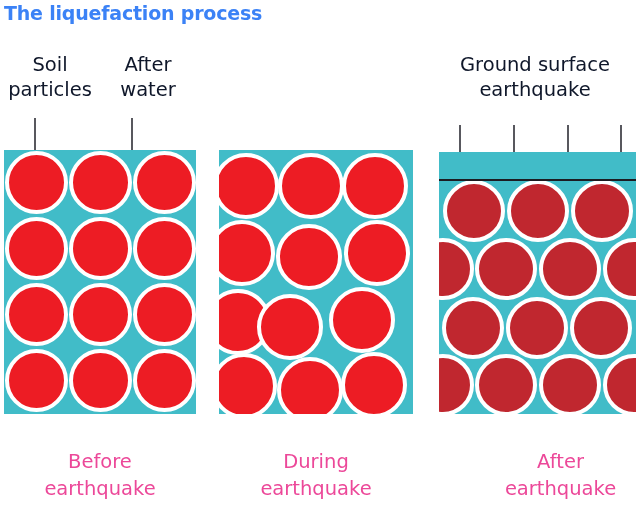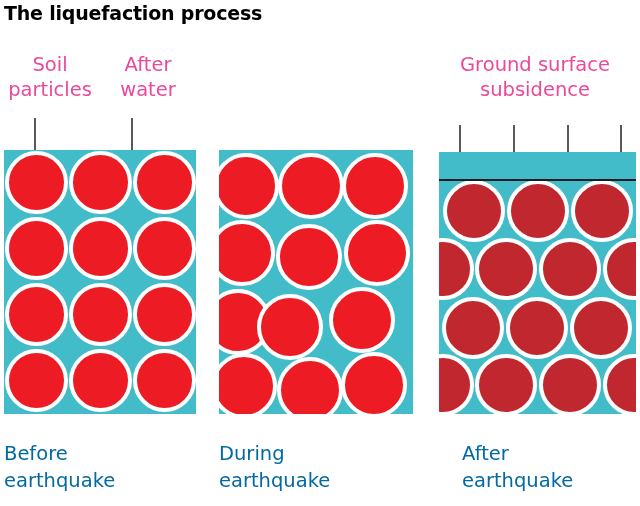--- a/index.html
+++ b/index.html
@@ -9,28 +9,28 @@
     font-family:"DejaVu Sans", sans-serif;
     color:#3f3f46;
     overflow:hidden;
     position:relative;
   }
   #title{
     position:absolute;left:4px;top:2px;
     font-family:"DejaVu Sans", sans-serif;
     font-weight:bold;
     font-size:19px;
-    color:#000000;
+    color:#3b82f6;
     letter-spacing:-0.2px;
     white-space:nowrap;
   }
   .callout{
     position:absolute;
     font-size:19.5px;
-    color:#ec4899;
+    color:#0f172a;
     line-height:25px;
     text-align:center;
     white-space:pre-line;
   }
   #callout-soil{ left:2px;  top:52px; width:96px; }
   #callout-pore{ left:100px;top:52px; width:96px; }
   #callout-ground{ left:430px;top:52px; width:210px; }
 
   
   .leader{ position:absolute; width:2px; background:#58585e; }
@@ -59,39 +59,41 @@
 
   #ground-line{
     position:absolute;
     left:439px; top:179px; width:197px; height:2px;
     background:#1c1c22;
   }
 
   .caption{
     position:absolute;
     font-size:19.5px;
-    color:#0369a1;
+    color:#ec4899;
     line-height:27px;
+    text-align:center;
     white-space:pre-line;
+    margin-top:8px;
   }
   #caption-before{ left:4px;   top:440px; width:192px; }
   #caption-during{ left:219px; top:440px; width:194px; }
   #caption-after { left:462px; top:440px; width:197px; }
 </style>
 </head>
 <body>
 
 <div id="title">The liquefaction process</div>
 
 <div class="callout" id="callout-soil">Soil
 particles</div>
 <div class="callout" id="callout-pore">After
 water</div>
 <div class="callout" id="callout-ground">Ground surface
-subsidence</div>
+earthquake</div>
 
 <div class="leader" style="left:34px;top:118px;height:55px;"></div>
 <div class="arrowhead" style="left:26px;top:171px;"></div>
 
 <div class="leader" style="left:131px;top:118px;height:88px;"></div>
 <div class="arrowhead" style="left:123px;top:204px;"></div>
 
 <div class="leader" style="left:459px;top:125px;height:40px;"></div>
 <div class="arrowhead" style="left:451px;top:164px;"></div>
 <div class="leader" style="left:513px;top:125px;height:40px;"></div>

